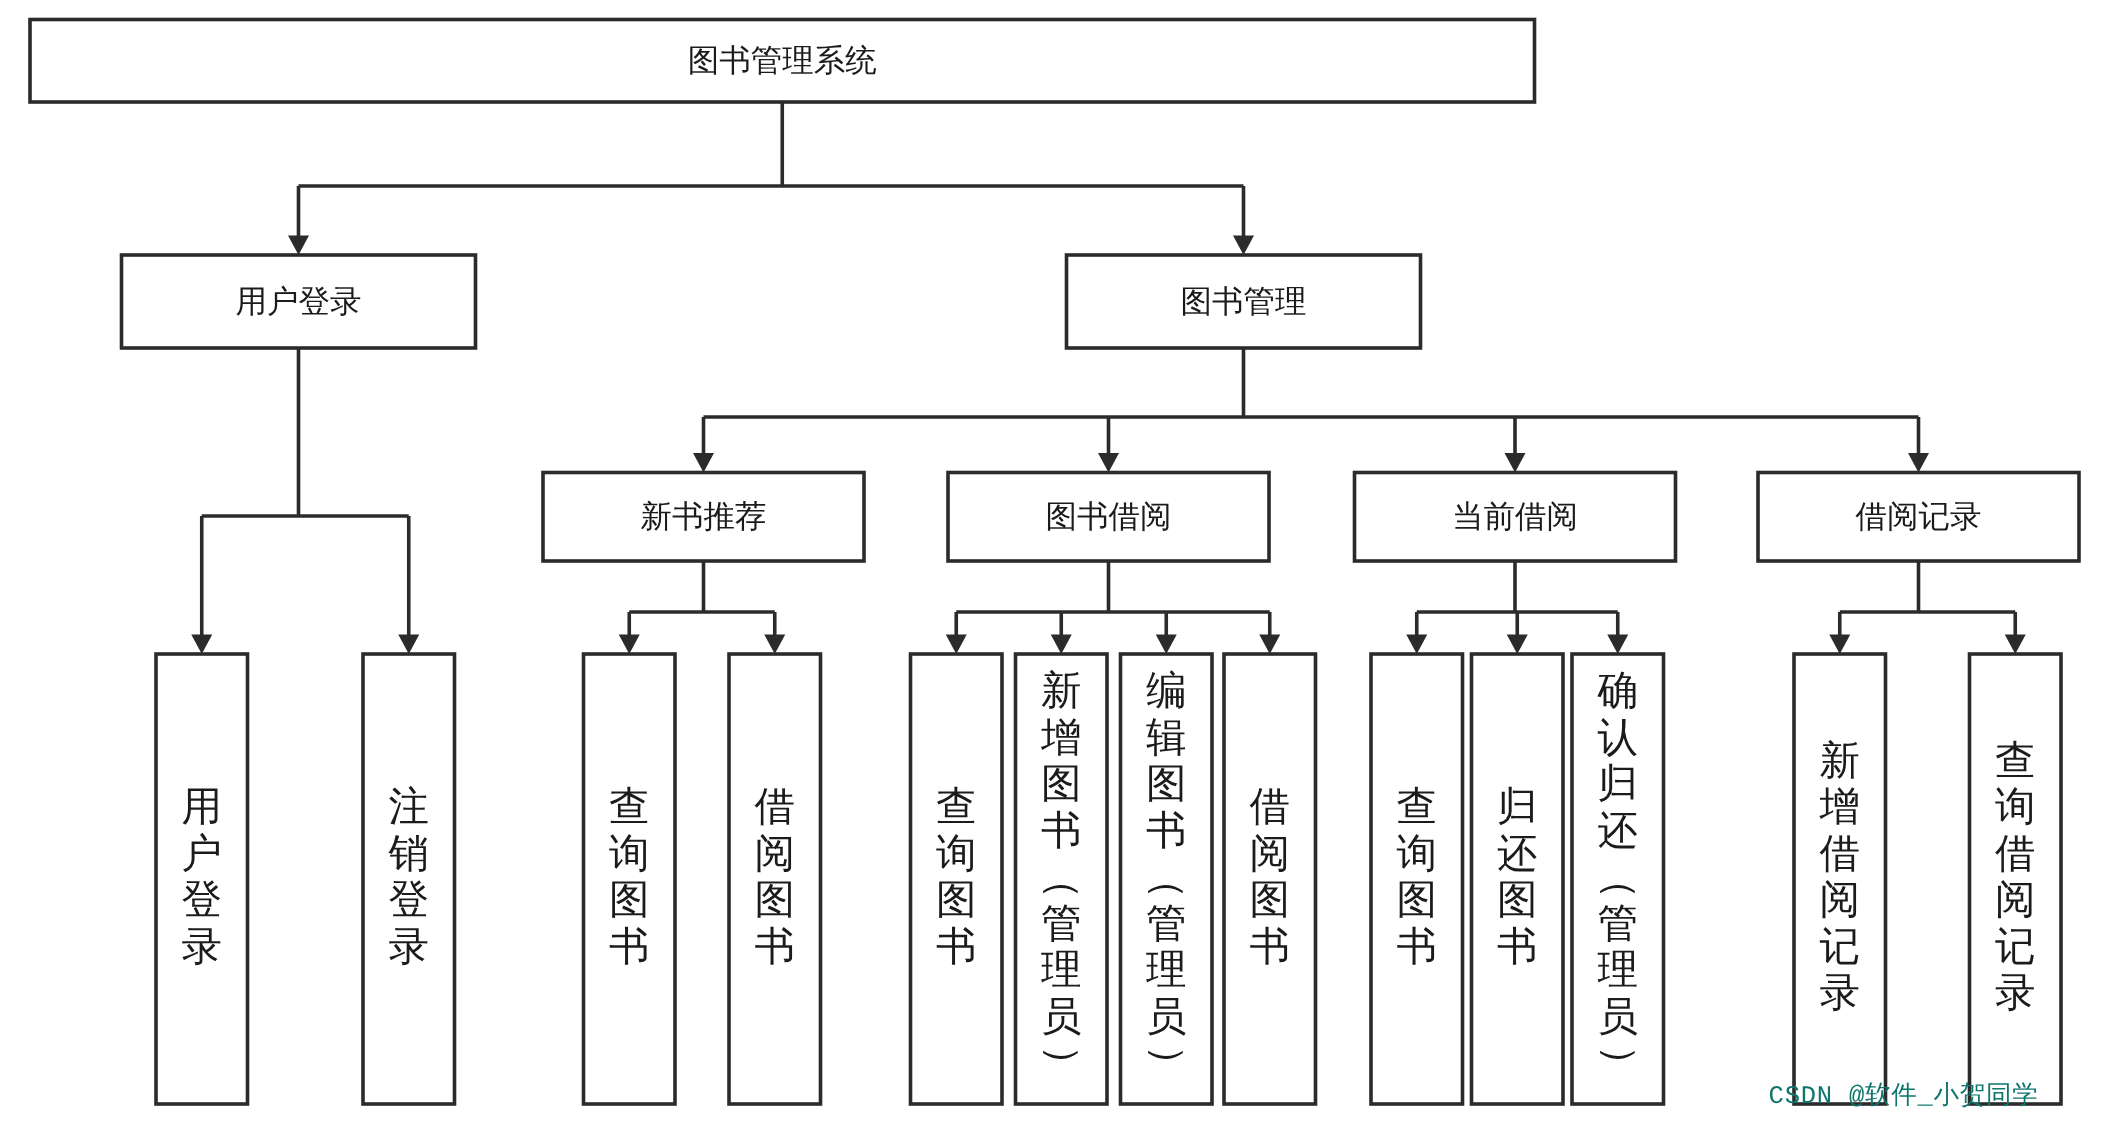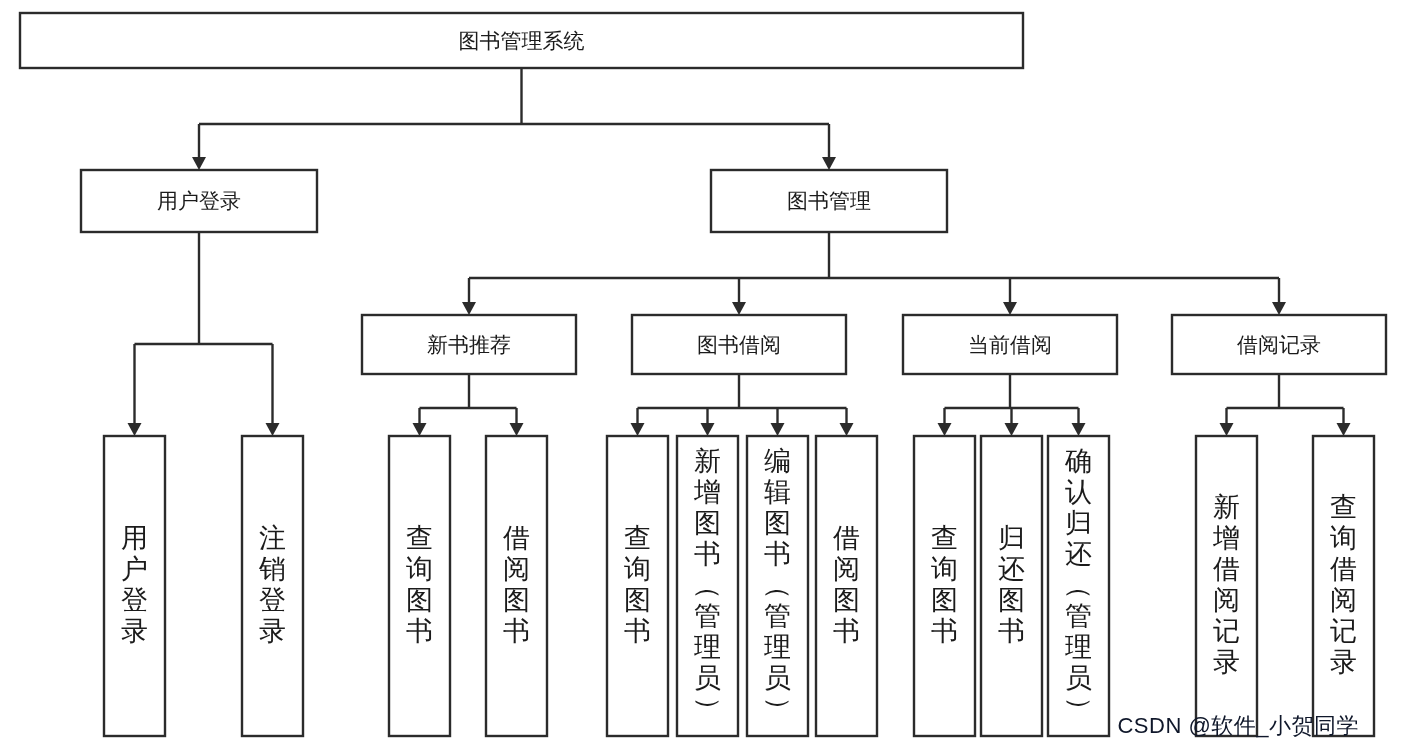--- a/index.html
+++ b/index.html
@@ -53,23 +53,23 @@
     fill: none;
   }
   .arrow-head {
     fill: #2b2b2b;
     stroke: none;
   }
   .watermark {
     position: absolute;
     right: 12px;
     bottom: 6px;
-    font-family: Liberation Sans, sans-serif;
-    font-size: 22px;
-    color: #0f172a;
+    font-family: Liberation Mono, monospace;
+    font-size: 17px;
+    color: #0f766e;
     white-space: nowrap;
     letter-spacing: 0.5px;
     user-select: none;
   }
 </style>
 </head>
 <body>
 
 <div id="diagram-root">
   <svg id="tree-svg" viewBox="0 0 1405 747" xmlns="http://www.w3.org/2000/svg">

